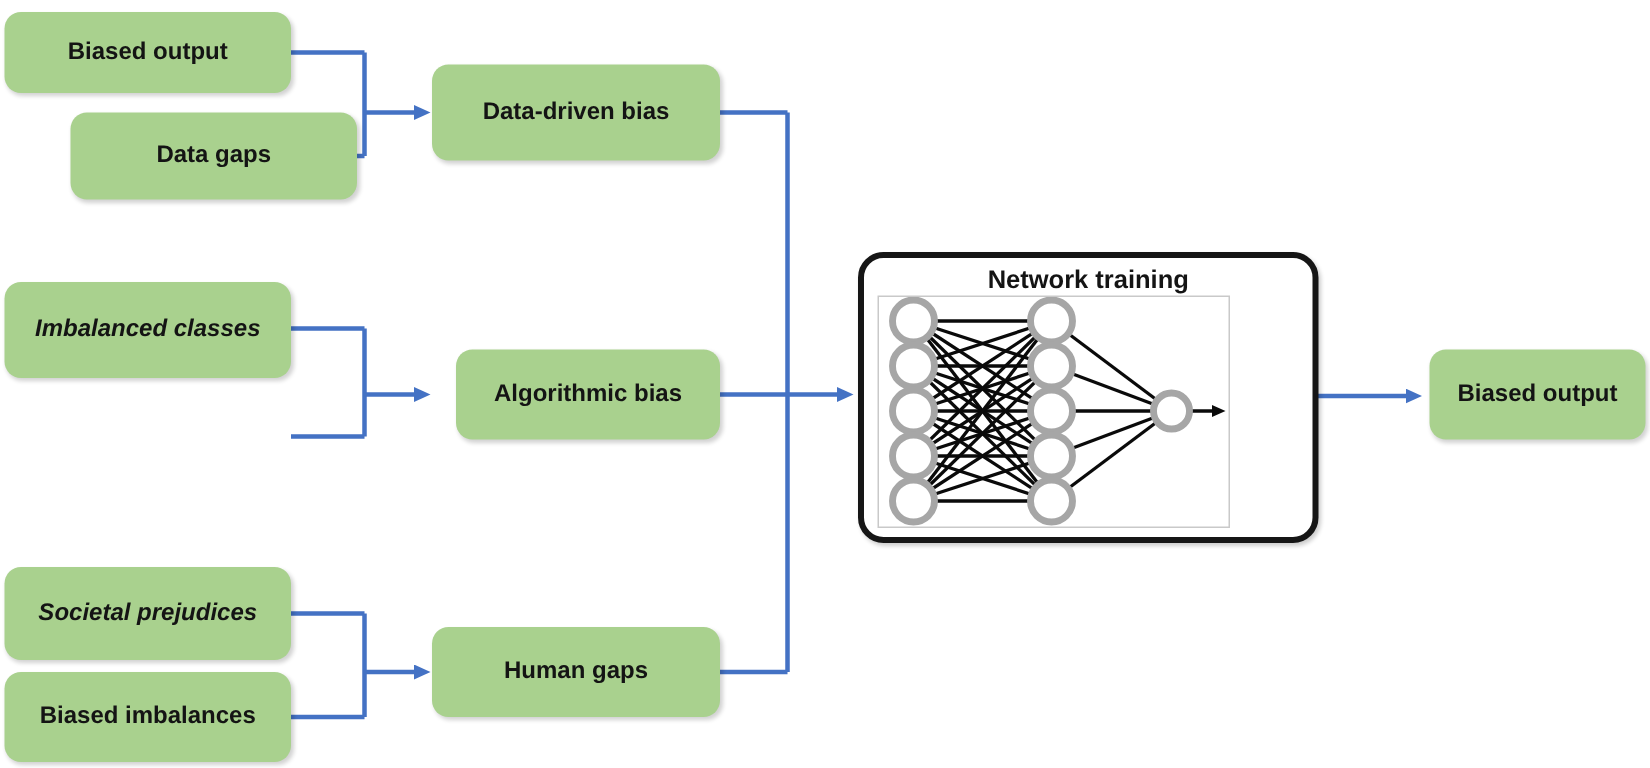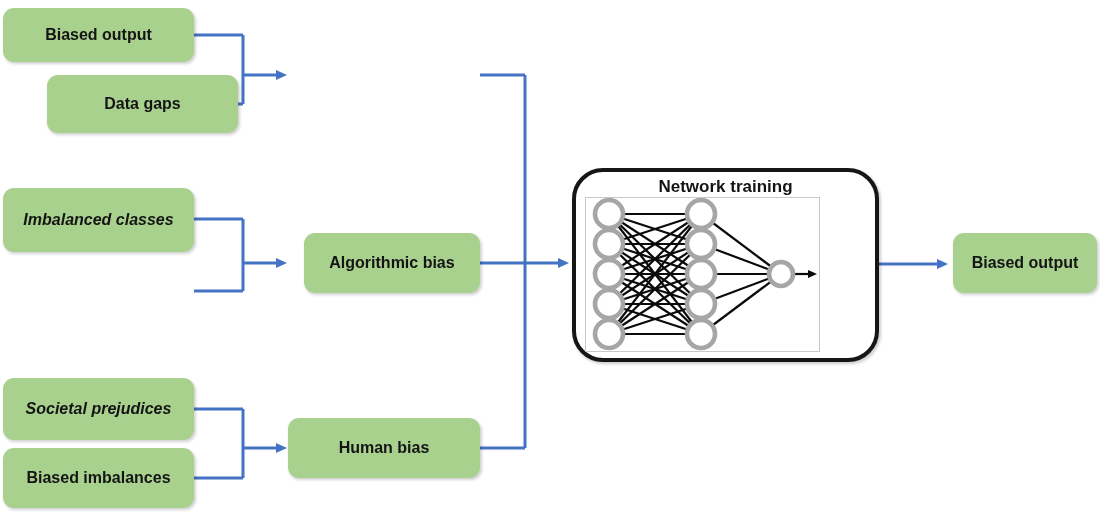--- a/index.html
+++ b/index.html
@@ -39,21 +39,21 @@
     stroke-width: 3;
   }
   .connectors marker path { fill: var(--arrow-blue, #4472c4); stroke: none; }
   .network-box {
     position: absolute;
     left: 572px; top: 168px;
     width: 307px; height: 194px;
     box-sizing: border-box;
     background: var(--network-fill, #ffffff);
     border: 4.5px solid var(--network-border, #161616);
-    border-radius: 31px;
+    border-radius: 17px;
     box-shadow: 1.5px 2px 3px rgba(0,0,0,0.2);
   }
   .network-title {
     position: absolute;
     left: 0; right: 0; top: 5px;
     text-align: center;
     font-size: 17px;
     font-weight: 700;
     color: var(--box-text, #141414);
   }
@@ -108,22 +108,23 @@
       <path d="M834,264 H938" marker-end="url(#arrowBlue)"></path>
     </g>
   </svg>
 
   <div class="gbox" style="left:3px; top:8px;   width:191px; height:54px;">Biased output</div>
   <div class="gbox" style="left:3px; top:75px;  width:191px; height:58px;margin-left:44px;">Data gaps</div>
   <div class="gbox" style="left:3px; top:188px; width:191px; height:64px;font-style:italic;">Imbalanced classes</div>
   <div class="gbox" style="left:3px; top:378px; width:191px; height:62px;font-style:italic;">Societal prejudices</div>
   <div class="gbox" style="left:3px; top:448px; width:191px; height:60px;">Biased imbalances</div>
 
+  <div class="gbox" style="left:288px; top:43px;  width:192px; height:64px;">Data-driven bias</div>
   <div class="gbox" style="left:304px; top:233px; width:176px; height:60px;">Algorithmic bias</div>
-  <div class="gbox" style="left:288px; top:418px; width:192px; height:60px;">Human bias</div>
+  <div class="gbox" style="left:288px; top:418px; width:192px; height:60px;">Human gaps</div>
 
   <div class="network-box">
     <div class="network-title">Network training</div>
     <div class="inner-frame">
       <svg id="nn-svg" width="233" height="153" viewBox="0 0 233 153" aria-hidden="true">
         <defs>
           <marker id="arrowBlack" markerUnits="userSpaceOnUse" markerWidth="10" markerHeight="9" refX="1" refY="4" orient="auto">
             <path d="M0,0 L9,4 L0,8 Z"></path>
           </marker>
         </defs>

